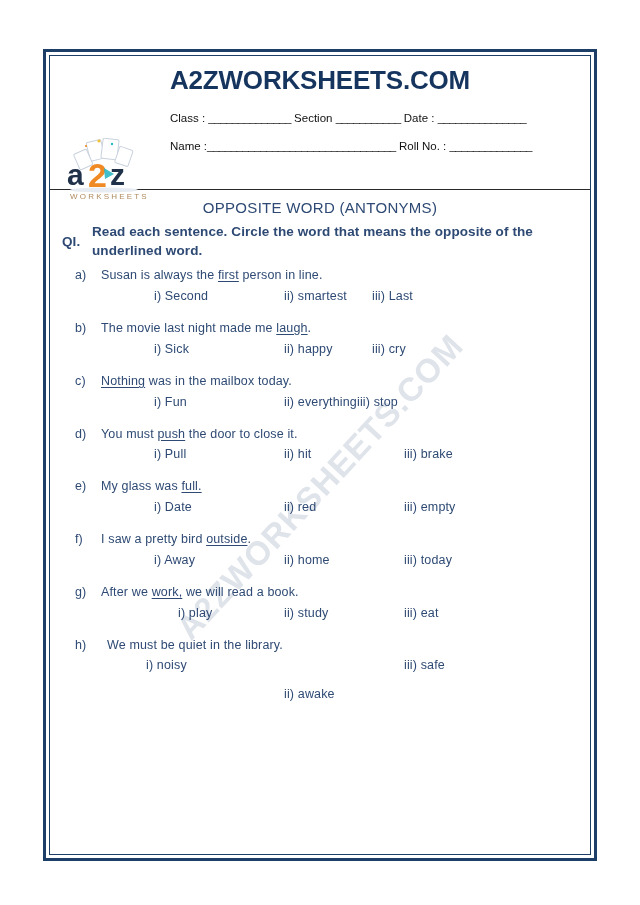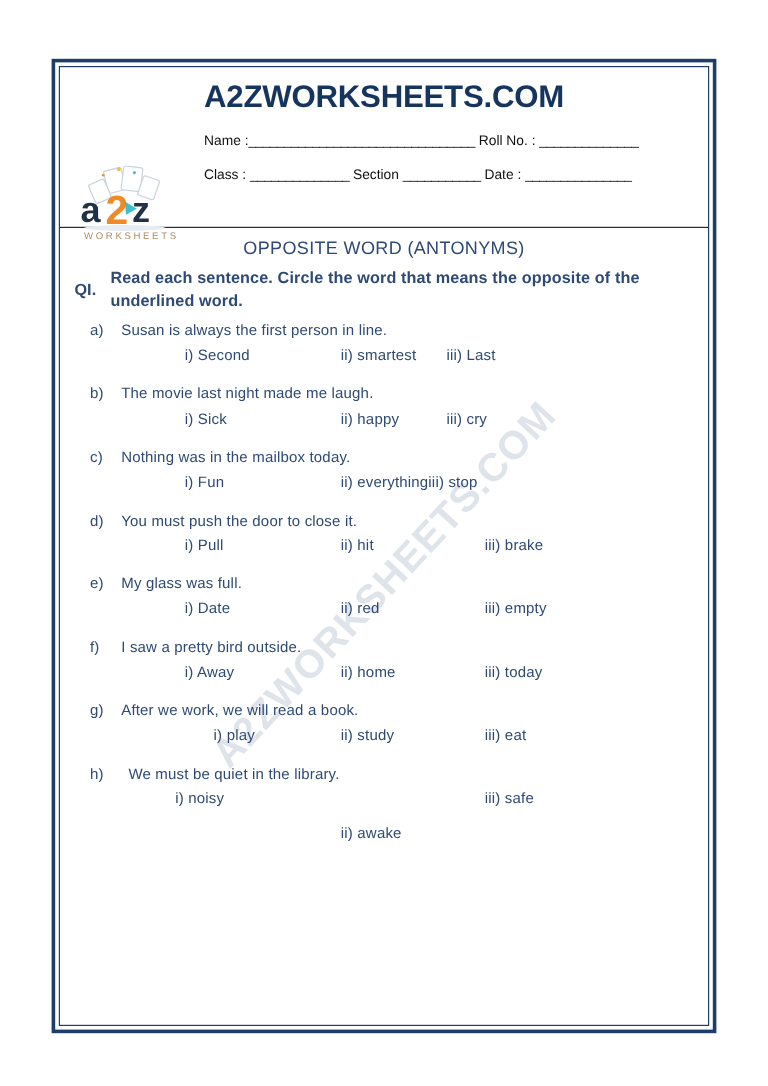--- a/index.html
+++ b/index.html
@@ -125,21 +125,21 @@
 
   .sentence {
     display: flex;
     align-items: baseline;
     font-size: 12.5px;
     line-height: 1.5;
     letter-spacing: 0.15px;
   }
   .s-letter { width: 26px; flex: 0 0 26px; padding-left: 13px; box-sizing: content-box; }
   .s-body { flex: 1; }
-  .u { text-underline-offset: 2px; margin-top: 15px; }
+  .u { text-decoration: underline; text-underline-offset: 2px; margin-top: 15px; }
 
   .options {
     position: relative;
     height: 31px;
     font-size: 12.5px;
     letter-spacing: 0.15px;
   }
   .opt { position: absolute; top: 4px; white-space: nowrap; }
   .opt-1 { left: 92px; }
   .opt-2 { left: 222px; }
@@ -180,32 +180,32 @@
           <text x="24" y="49" font-family="'Liberation Sans', sans-serif" font-size="34" font-weight="700" fill="#f08a24">2</text>
           <text x="46" y="47" font-family="'Liberation Sans', sans-serif" font-size="30" font-weight="700" fill="#20314a">z</text>
           <path d="M40 30 l10 6 -9 5 z" fill="#2bb7c4" opacity="0.9"></path>
           <ellipse cx="40" cy="52" rx="34" ry="2.4" fill="#e7ecf2"></ellipse>
           <text x="6" y="61" font-family="'Liberation Sans', sans-serif" font-size="8" letter-spacing="2.2" fill="#b08a5e">WORKSHEETS</text>
         </g>
       </svg>
 
       <div class="form-fields">
         <div class="form-row">
-          <span>Name :</span><span class="fill">________________________________</span>
-          <span>Roll No. :</span>
-          <span class="fill">______________</span>
-        </div>
-        <div class="form-row">
           <span>Class :</span>
           <span class="fill">______________</span>
           <span>Section</span>
           <span class="fill">___________</span>
           <span>Date :</span>
           <span class="fill">_______________</span>
         </div>
+        <div class="form-row">
+          <span>Name :</span><span class="fill">________________________________</span>
+          <span>Roll No. :</span>
+          <span class="fill">______________</span>
+        </div>
       </div>
     </div>
 
     <div class="sheet-title">OPPOSITE WORD (ANTONYMS)</div>
 
     <div class="qarea">
       <div class="q-head">
         <div class="q-num">QI.</div>
         <div class="q-text">Read each sentence. Circle the word that means the opposite of the underlined word.</div>
       </div>

